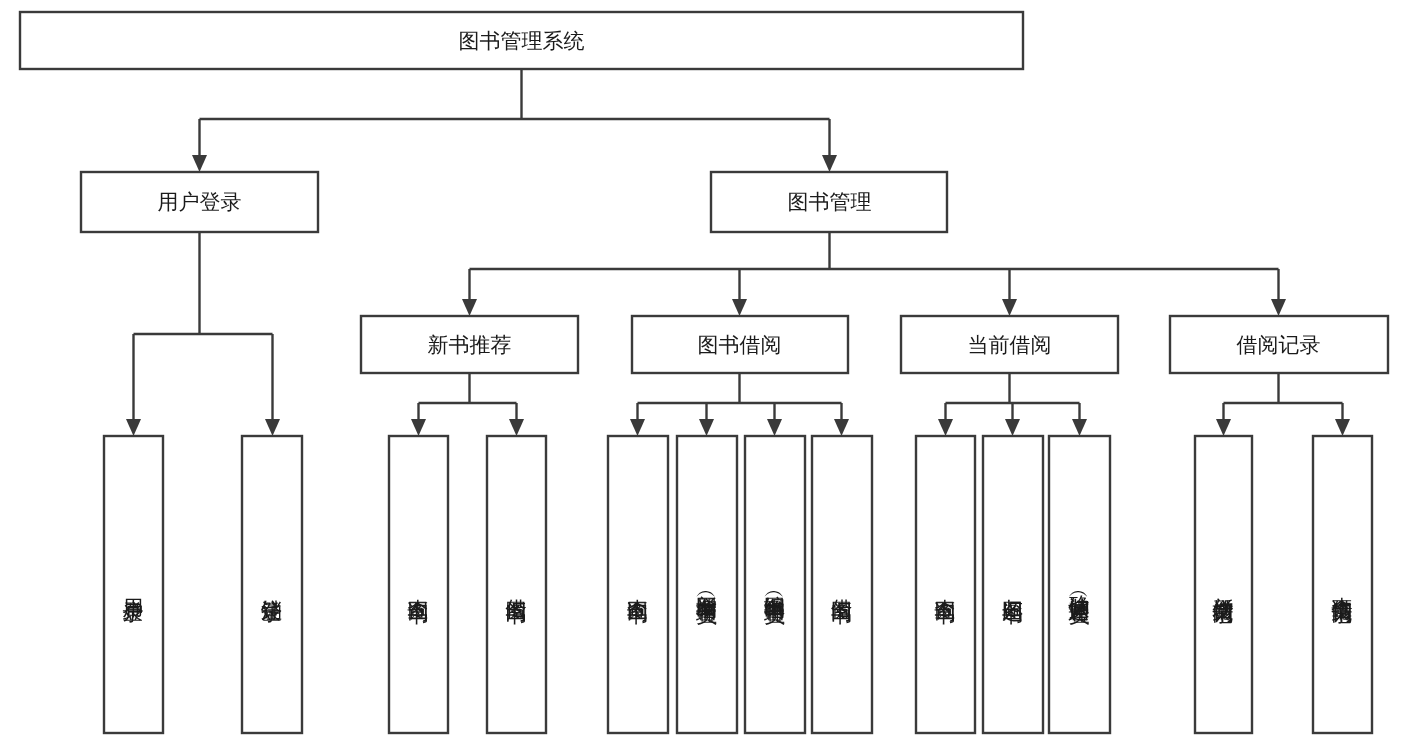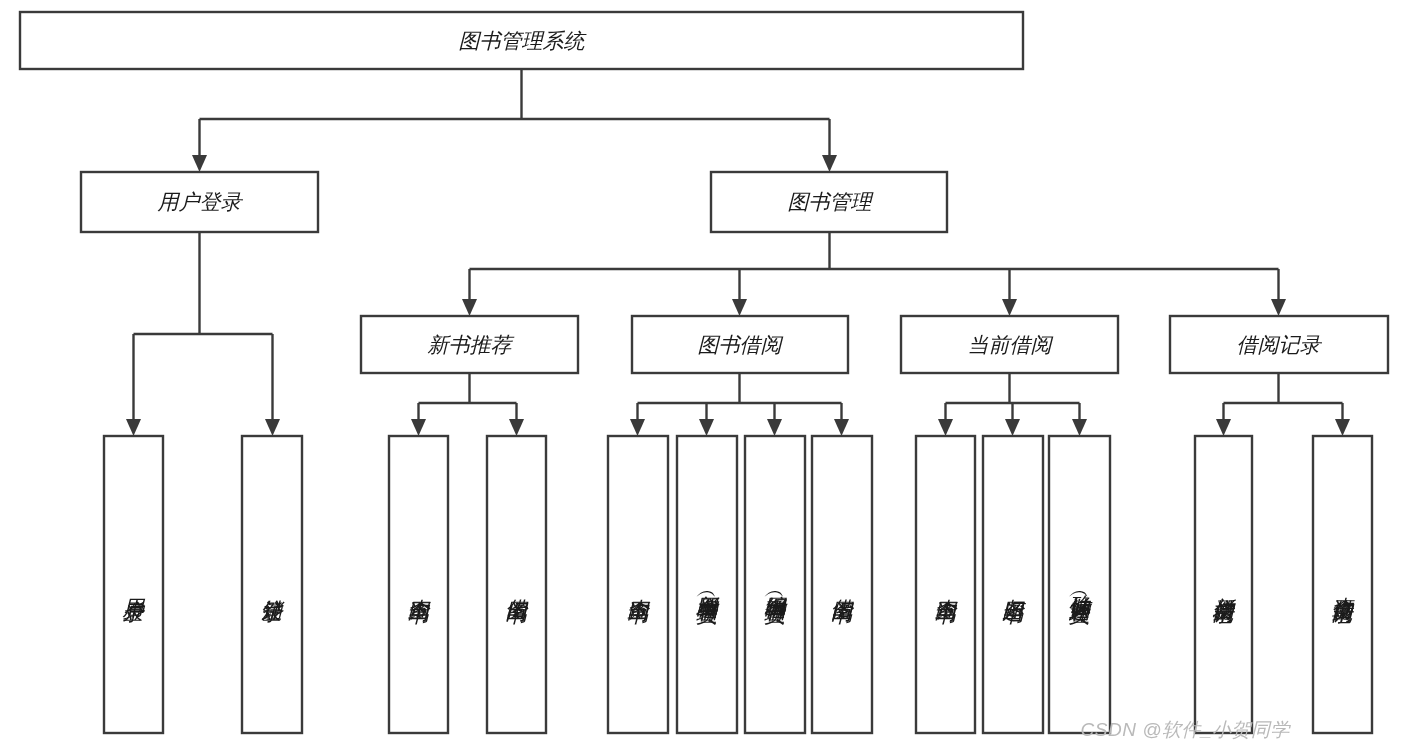--- a/index.html
+++ b/index.html
@@ -11,21 +11,20 @@
     width: 1405px;
     height: 747px;
     font-family: "Liberation Sans", "DejaVu Sans", sans-serif;
     overflow: hidden;
   }
   #diagram-root {
     position: relative;
     width: 1298px;
     height: 747px;
     background: #ffffff;
-    font-style: italic;
   }
   svg.diagram-canvas {
     position: absolute;
     left: 0;
     top: 0;
     width: 1405px;
     height: 747px;
     display: block;
   }
   .node-box {
@@ -227,14 +226,13 @@
       <div class="node-label-v" style="left: 677px; top: 436px; width: 60px; height: 297px;">新增图书（管理员）</div>
       <div class="node-label-v" style="left: 745px; top: 436px; width: 60px; height: 297px;">编辑图书（管理员）</div>
       <div class="node-label-v" style="left: 812px; top: 436px; width: 60px; height: 297px;">借阅图书</div>
       <div class="node-label-v" style="left: 916px; top: 436px; width: 59px; height: 297px;">查询图书</div>
       <div class="node-label-v" style="left: 983px; top: 436px; width: 60px; height: 297px;">归还图书</div>
       <div class="node-label-v" style="left: 1049px; top: 436px; width: 61px; height: 297px;">确认归还（管理员）</div>
       <div class="node-label-v" style="left: 1195px; top: 436px; width: 57px; height: 297px;">新增借阅记录</div>
       <div class="node-label-v" style="left: 1313px; top: 436px; width: 59px; height: 297px;">查询借阅记录</div>
     </div>
 
-  <div class="watermark">CSDN @软件_小贺同学</div>
 </div>
 
 </body></html>

